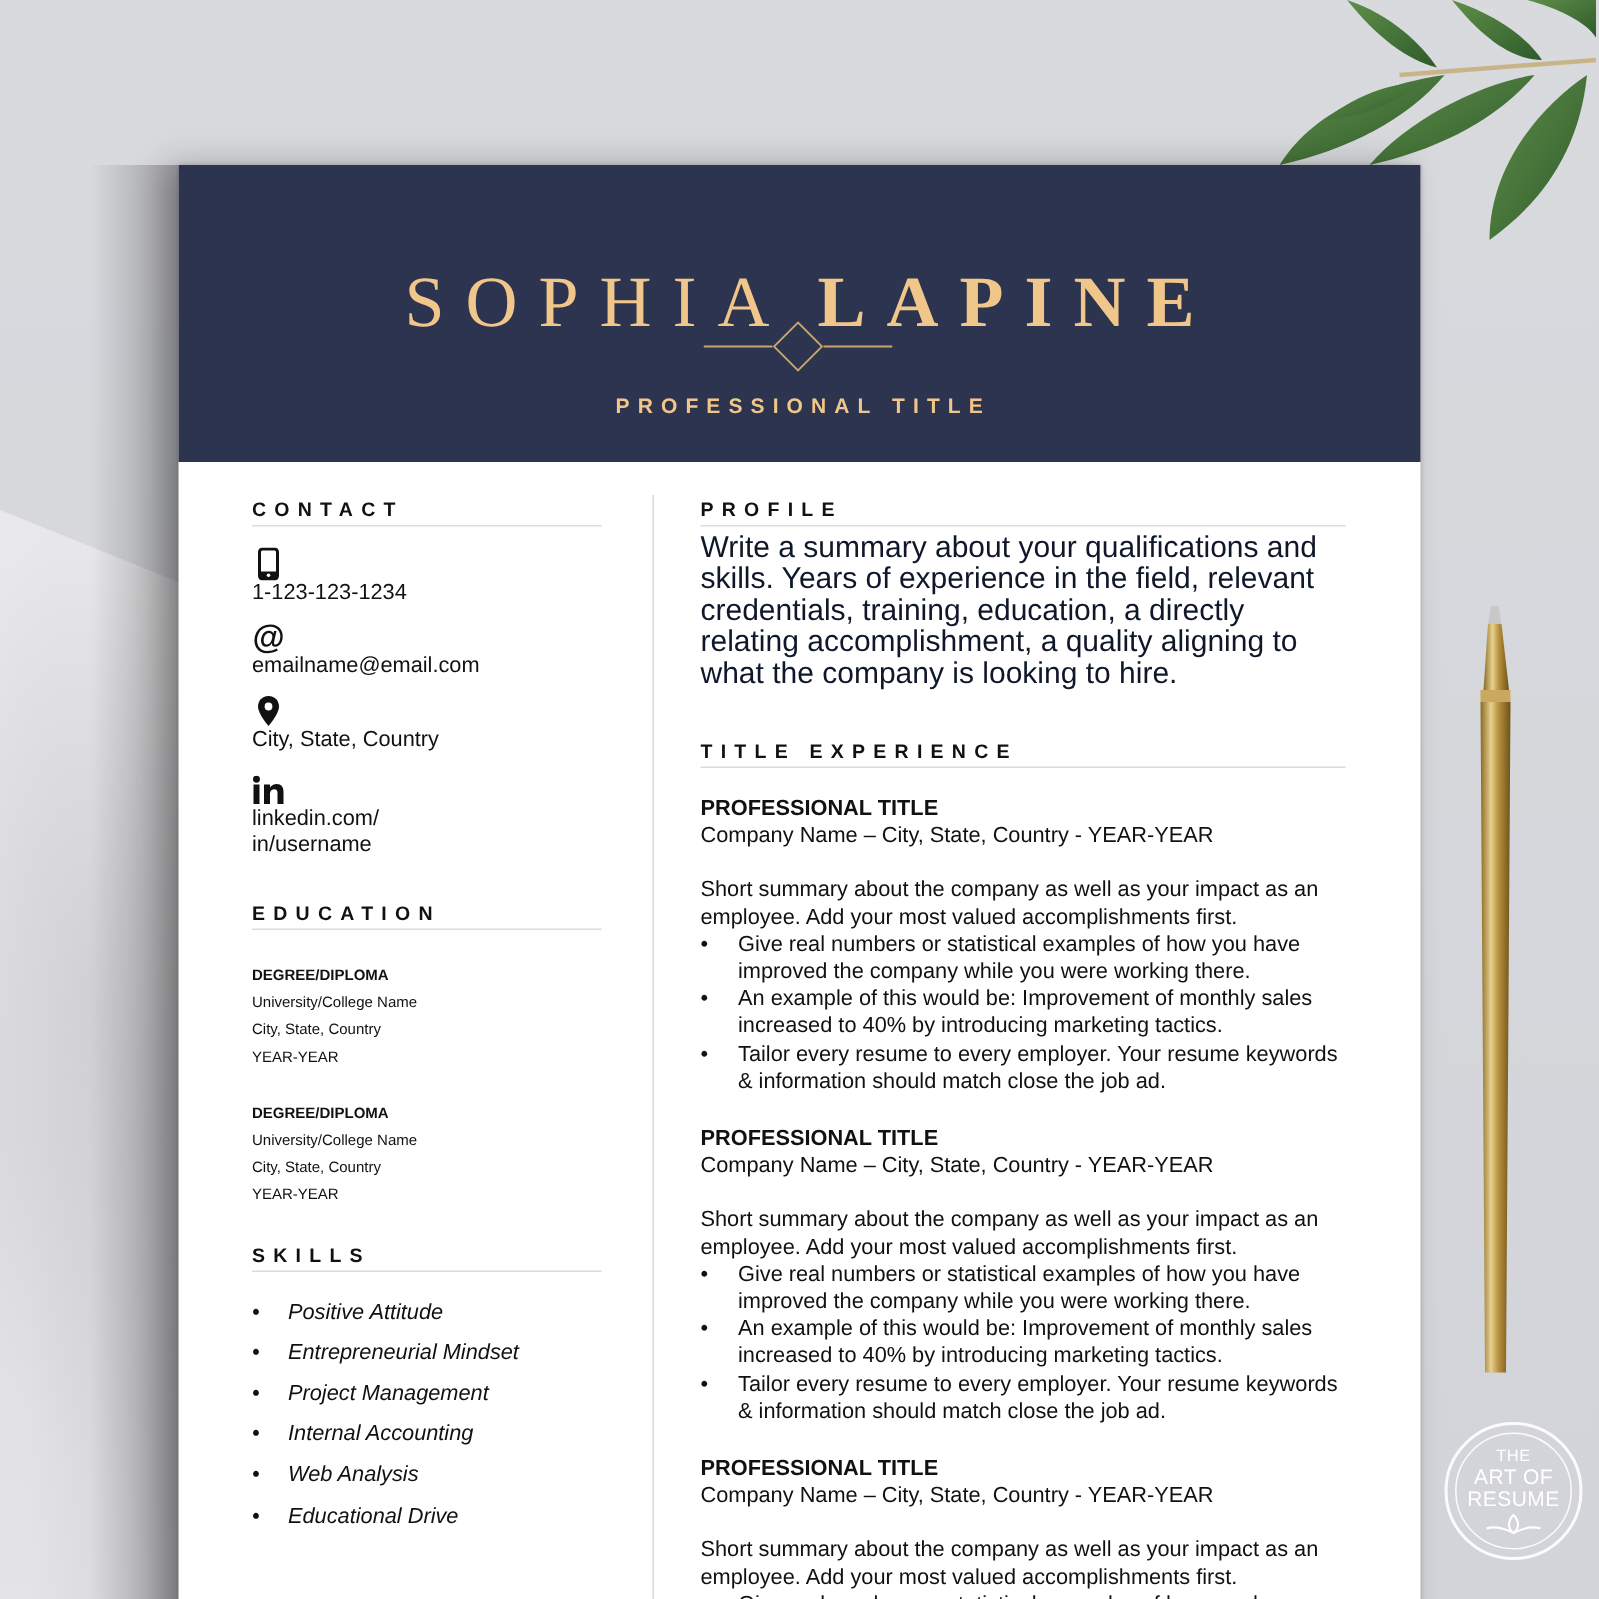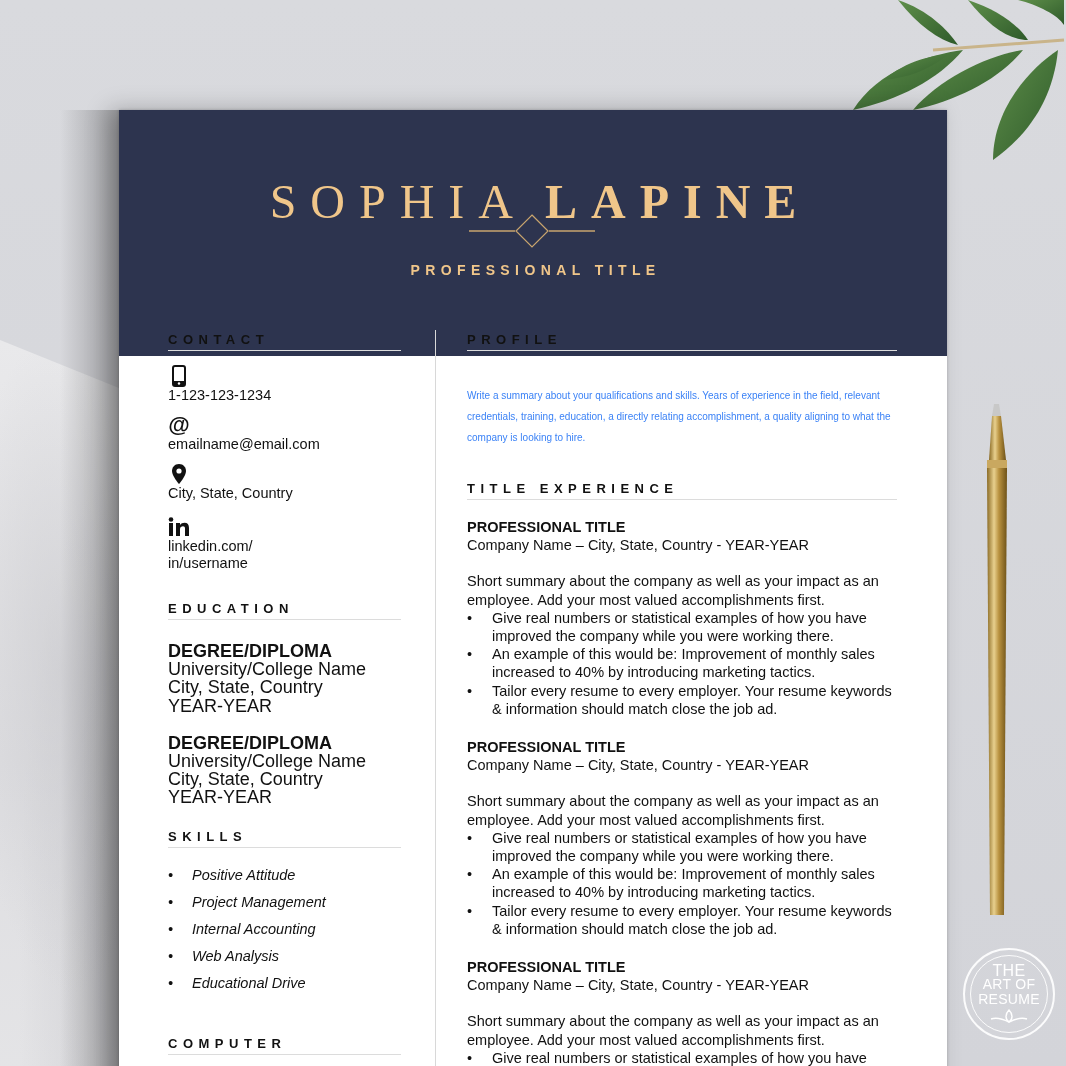--- a/index.html
+++ b/index.html
@@ -30,31 +30,31 @@
   
   .badge {
     position: absolute; left: 963px; top: 948px; width: 92px; height: 92px;
     border: 2px solid rgba(255,255,255,0.9); border-radius: 50%;
     display: flex; flex-direction: column; align-items: center; justify-content: center;
   }
   .badge::before {
     content: ""; position: absolute; inset: 5px; border: 1.5px solid rgba(255,255,255,0.9); border-radius: 50%;
   }
   .badge-line { color: #fff; font-size: 14px; line-height: 15px; letter-spacing: 0.3px; position: relative; }
-  .badge-line.small { font-size: 16px; line-height: 12px; }
+  .badge-line.small { font-size: 11px; line-height: 12px; }
   .badge-lotus { position: relative; margin-top: 2px; }
 
   
   .paper {
     position: absolute; left: 119px; top: 110px; width: 828px; height: 980px;
     background: #ffffff;
     box-shadow: -10px 0 22px rgba(0,0,0,0.25), 0 0 3px rgba(0,0,0,0.2);
   }
   .header {
-    position: absolute; left: 0; top: 0; width: 828px; height: 246px;
+    position: absolute; left: 0; top: 0; width: 828px; height: 198px;
     background: #2d344f;
     text-align: center;
   }
   .name {
     position: absolute; left: 0; right: 0; top: 64px;
     font-family: "Liberation Serif", "DejaVu Serif", serif;
     font-size: 48px; letter-spacing: 14px; color: #f0c68a;
     text-indent: 14px;
   }
   .name .first { font-weight: normal; }
@@ -75,31 +75,31 @@
   .left { position: absolute; left: 49px; top: 222px; width: 233px; }
   .right { position: absolute; left: 348px; top: 222px; width: 430px; }
 
   .contact { margin-top: 16px; }
   .contact-row { display: flex; align-items: flex-start; margin-bottom: 12px; font-size: 14.5px; color: #111; line-height: 17px; flex-direction: column; }
   .contact-row .ic { width: 22px; height: 22px; margin-right: 9px; display: flex; align-items: center; justify-content: center; margin-top: -2px; }
   .contact-row .txt { white-space: pre-line; }
 
   .edu-head { margin-top: 29px; }
   .edu { margin-top: 22px; }
-  .edu-item { font-size: 18px; line-height: 18.2px; color: #111; margin-bottom: 19px; }
+  .edu-item { font-size: 10px; line-height: 18.2px; color: #111; margin-bottom: 19px; }
   .edu-item .deg { font-weight: bold; }
 
   .skills-head { margin-top: 22px; }
   .skills { margin-top: 14px; list-style: none; font-style: italic; }
   .skills li { font-size: 14.5px; line-height: 27.2px; color: #111; position: relative; padding-left: 24px; }
   .skills li::before { content: "•"; position: absolute; left: 0; top: 0; }
 
   .computer-head { margin-top: 38px; }
 
-  .profile-text { margin-top: 34px; font-size: 10px; line-height: 21px; color: #3b82f6; }
+  .profile-text { margin-top: 4px; font-size: 20px; line-height: 21px; color: #0f172a; }
   .work-head { margin-top: 33px; }
   .jobs { margin-top: 18px; }
   .job { font-size: 14.5px; line-height: 18.2px; color: #111; margin-bottom: 20px; }
   .job .jt { font-weight: bold; }
   .job .summary { margin-top: 18px; }
   .job ul { list-style: none; }
   .job li { position: relative; padding-left: 25px; }
   .job li::before { content: "•"; position: absolute; left: 0; }
 </style>
 </head>
@@ -220,20 +220,21 @@
         <div class="deg">DEGREE/DIPLOMA</div>
         <div>University/College Name</div>
         <div>City, State, Country</div>
         <div>YEAR-YEAR</div>
       </div>
     </div>
 
     <div class="sec-head skills-head">SKILLS</div>
     <ul class="skills">
       <li>Positive Attitude</li>
+      <li>Entrepreneurial Mindset</li>
       <li>Project Management</li>
       <li>Internal Accounting</li>
       <li>Web Analysis</li>
       <li>Educational Drive</li>
     </ul>
 
     <div class="sec-head computer-head">COMPUTER</div>
   </div>
 
   <div class="right">

